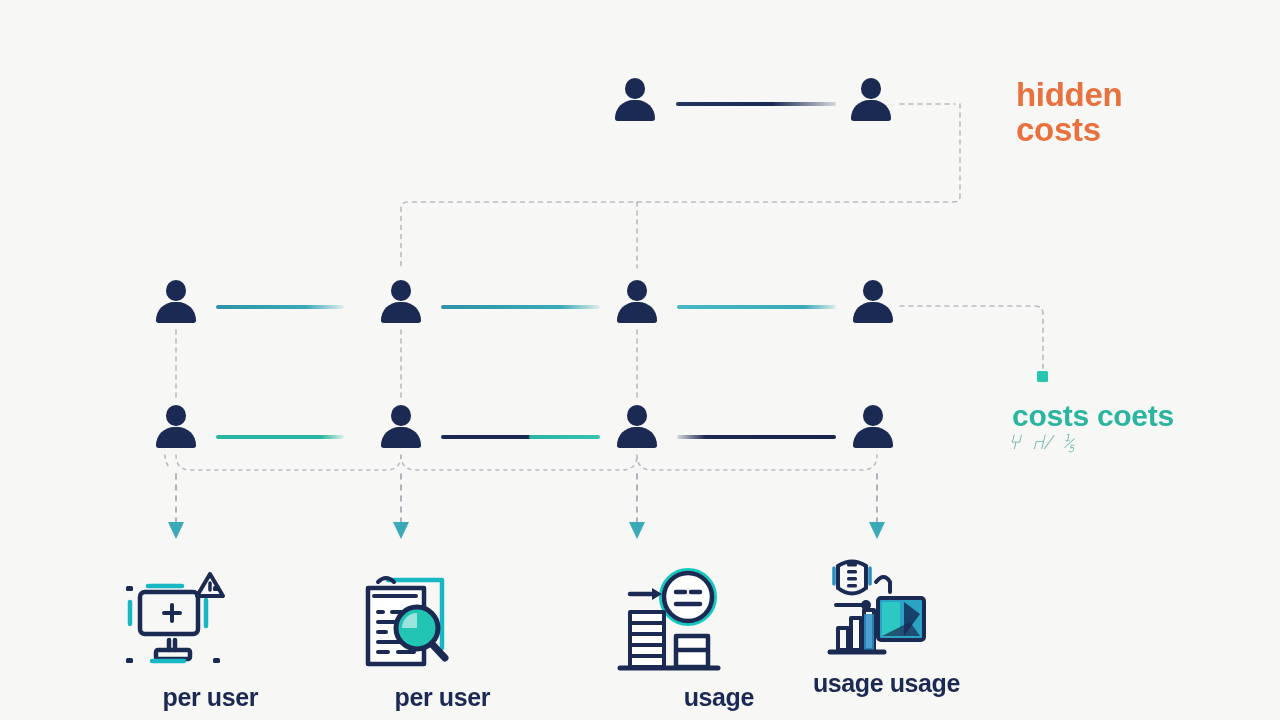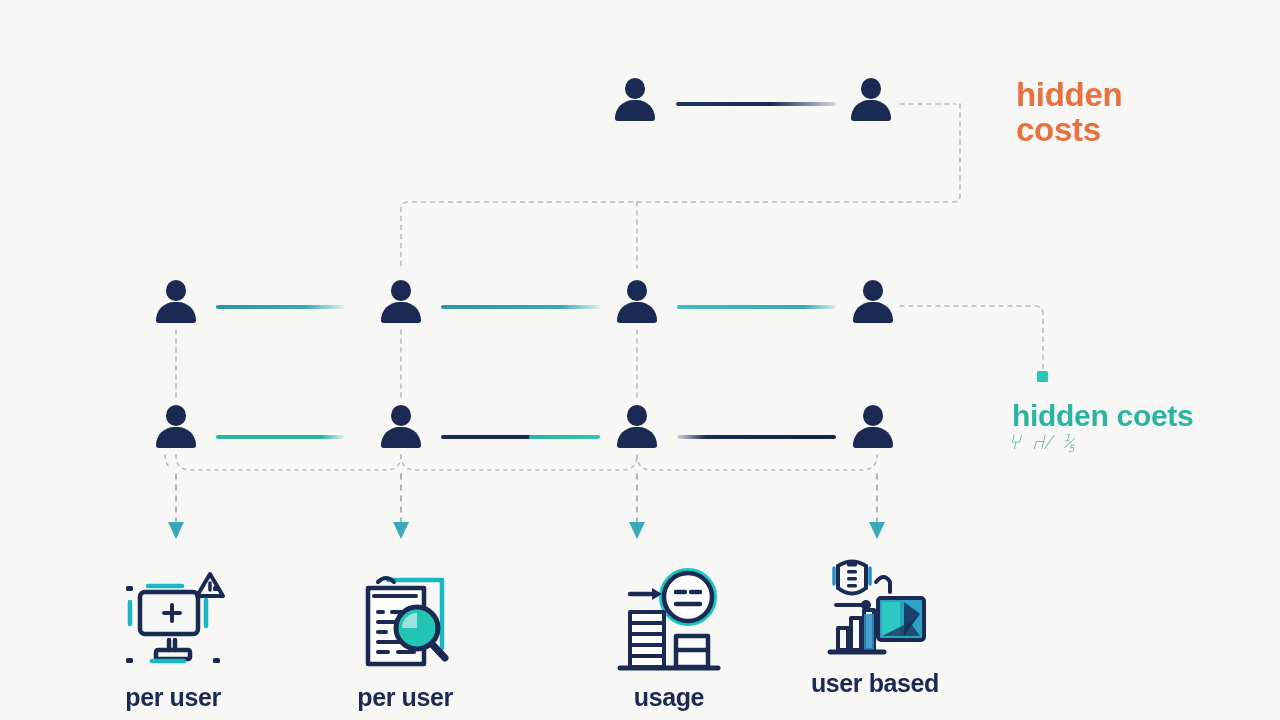--- a/index.html
+++ b/index.html
@@ -84,21 +84,21 @@
     font-style: italic;
     font-family: "Liberation Serif", serif;
     letter-spacing: 3px;
     opacity: .85;
   }
 
   
   .col {
     position: absolute;
     width: 170px;
-    text-align: center;
+    text-align: right;
   }
   .col .icon-box {
     width: 110px;
     height: 110px;
     margin: 0 auto;
   }
   .col .caption {
     margin-top: 8px;
     font-size: 25px;
     font-weight: bold;
@@ -200,21 +200,21 @@
     <div class="head"></div>
     <div class="body"></div>
   </div>
   <div class="bar" style="left:216px;top:435px;width:128px;background:linear-gradient(90deg,#2bb5a0,#2bb5a0 82%,rgba(43,181,160,.12));"></div>
   <div class="bar" style="left:441px;top:435px;width:159px;background:linear-gradient(90deg,#1b2a52 0%,#1b2a52 55%,#2bb5a0 56%,#37c3ae 100%);"></div>
   <div class="bar" style="left:677px;top:435px;width:159px;background:linear-gradient(90deg,rgba(27,42,82,.15) 0%,#1b2a52 18%,#17254a 100%);"></div>
 
   <div class="callout callout-orange" style="left:1016px;top:78px;">hidden
 costs</div>
 
-  <div class="callout callout-teal" style="left:1012px;top:400px;">hidden coets</div>
+  <div class="callout callout-teal" style="left:1012px;top:400px;">costs coets</div>
 
   <div class="scribble" style="left:1008px;top:430px;">⑂ ⑁∕ ⅕</div>
 
   <div class="col" style="left:88px;top:566px;">
     <div class="icon-box">
       <svg viewBox="0 0 110 110" xmlns="http://www.w3.org/2000/svg">
         <g fill="none" stroke="#1b2a52" stroke-width="4.5" stroke-linecap="round" stroke-linejoin="round">
           <rect x="22" y="26" width="58" height="42" rx="5"></rect>
           <path d="M 51 74 V 84"></path>
             <path d="M 57 74 V 84"></path>
@@ -336,16 +336,16 @@
         <path d="M 10 100 H 64" stroke="#1b2a52" stroke-width="5" stroke-linecap="round"></path>
         <path d="M 56 30 q 8 -10 14 0 v 10" fill="none" stroke="#1b2a52" stroke-width="4" stroke-linecap="round"></path>
         <g>
           <rect x="58" y="46" width="46" height="42" rx="3" fill="#2aa3c4" stroke="#1b2a52" stroke-width="4"></rect>
           <path d="M 62 50 h 18 v 34 h -18 z" fill="#2fd3c4" opacity=".75"></path>
           <path d="M 84 50 l 16 12 l -16 22 z" fill="#17406b"></path>
           <path d="M 62 84 h 38 l -10 -14 z" fill="#1b2a52" opacity=".7"></path>
         </g>
       </svg>
     </div>
-    <div class="caption">user based</div>
+    <div class="caption">usage usage</div>
   </div>
 
 </div>
 
 </body></html>

